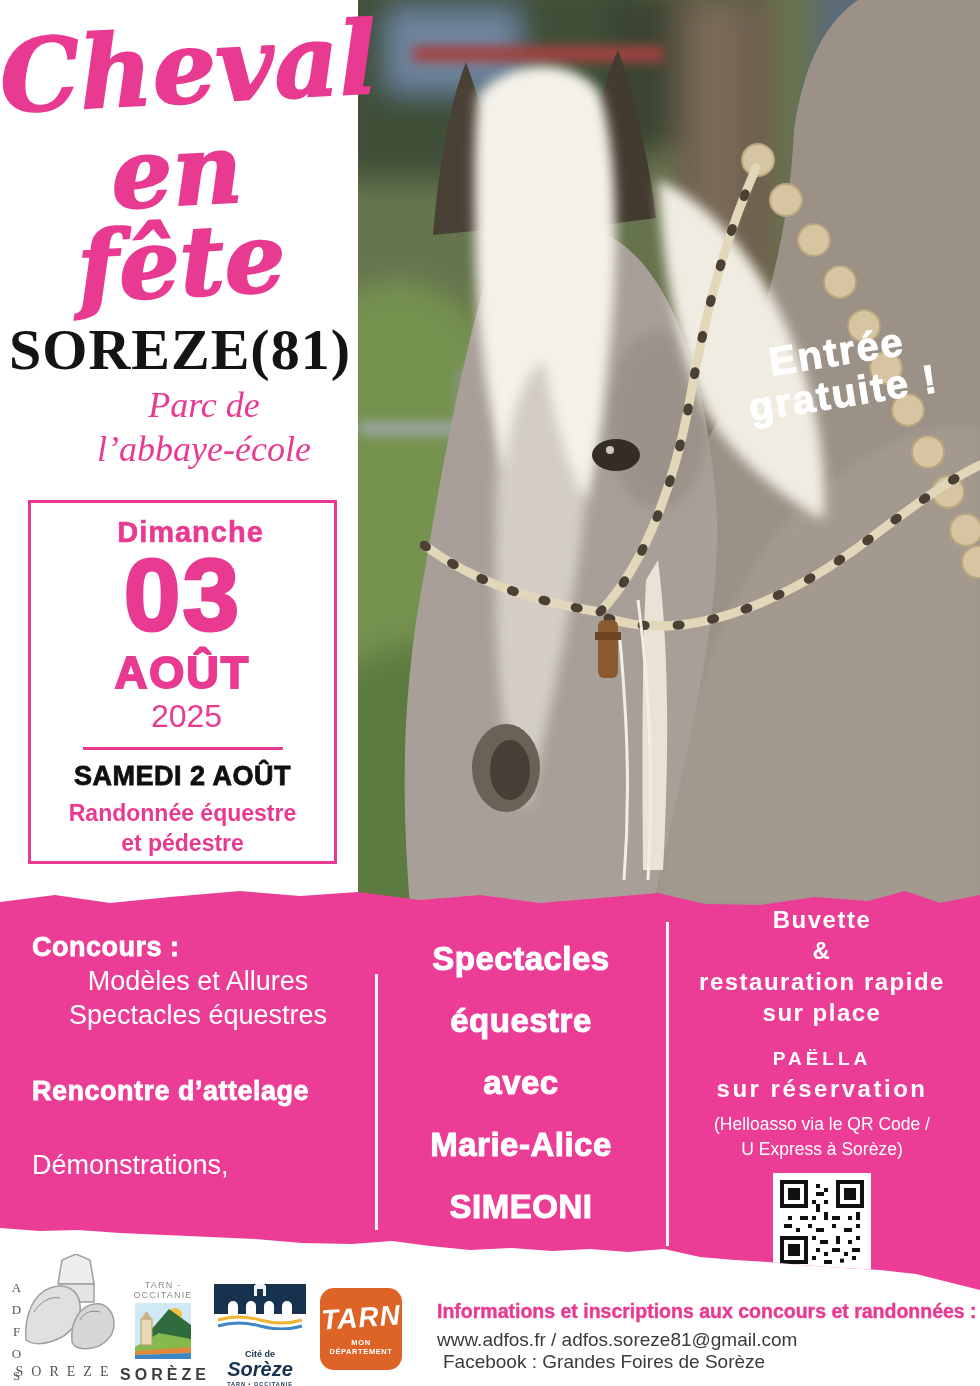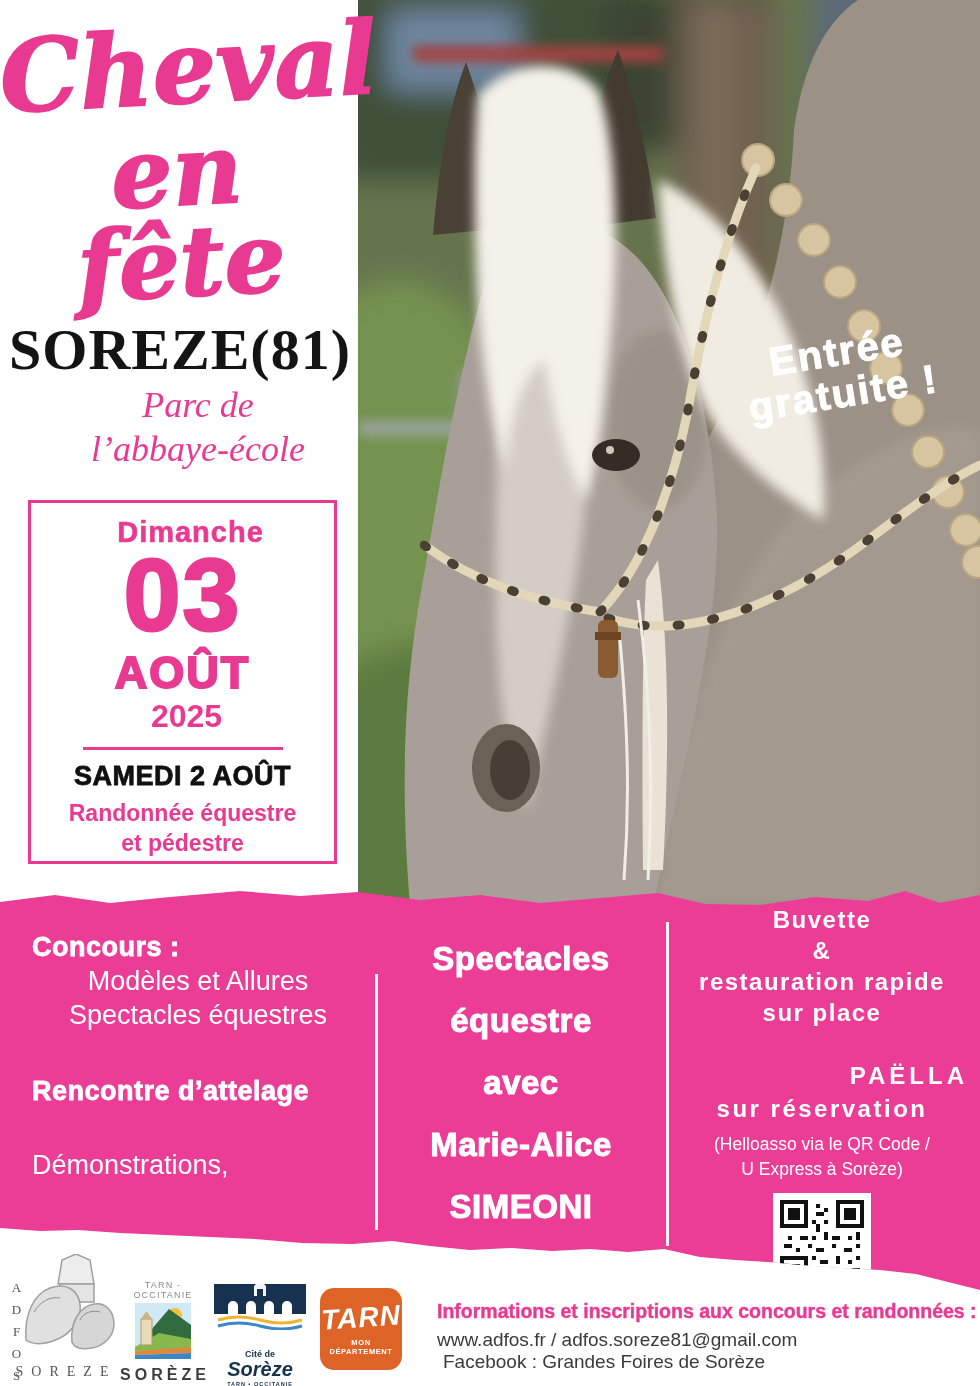--- a/index.html
+++ b/index.html
@@ -23,29 +23,29 @@
       letter-spacing:2px;-webkit-text-stroke:1px #fff;}
 
   
   .title{position:absolute;left:0;top:18px;width:358px;text-align:center;color:var(--pink);
          font-family:"DejaVu Serif",serif;font-style:italic;font-weight:bold;z-index:2;}
   .title .l1{display:block;font-size:100px;line-height:1.0;transform:rotate(-3deg);-webkit-text-stroke:2px var(--pink);}
   .title .l2{display:block;font-size:96px;line-height:0.95;transform:rotate(-3deg);margin-top:8px;-webkit-text-stroke:2px var(--pink);}
 
   .city{position:absolute;left:0;top:316px;width:360px;text-align:center;z-index:2;
         font-family:"Liberation Serif",serif;font-weight:bold;font-size:58px;color:#141414;letter-spacing:1px;}
-  .venue{position:absolute;left:8px;top:384px;width:360px;text-align:center;z-index:2;
+  .venue{position:absolute;left:14px;top:384px;width:360px;text-align:center;z-index:2;
         font-family:"Liberation Serif",serif;font-style:italic;font-size:36px;line-height:1.22;color:var(--pink);padding-left:20px;}
 
   .date-box{position:absolute;left:28px;top:500px;width:309px;height:364px;border:3px solid var(--pink);
         background:#fff;text-align:center;z-index:2;}
   .d-day{margin-top:13px;font-size:29px;font-weight:bold;color:var(--pink);letter-spacing:1px;margin-left:16px;-webkit-text-stroke:0.6px var(--pink);}
   .d-num{font-size:102px;line-height:0.92;font-weight:bold;color:var(--pink);-webkit-text-stroke:3px var(--pink);letter-spacing:2px;}
   .d-month{font-size:45px;line-height:1.05;font-weight:bold;color:var(--pink);-webkit-text-stroke:2px var(--pink);letter-spacing:2px;margin-top:6px;}
-  .d-year{font-size:32px;font-weight:bold;color:var(--pink);margin-top:2px;margin-left:8px;}
+  .d-year{font-size:32px;font-weight:normal;color:var(--pink);margin-top:2px;margin-left:8px;}
   .d-rule{width:200px;height:3px;background:var(--pink);margin:12px auto 11px;}
   .d-sat{font-size:27px;font-weight:bold;color:#101010;-webkit-text-stroke:0.8px #101010;letter-spacing:0.5px;}
   .d-ev{font-size:23px;font-weight:bold;color:var(--pink);line-height:1.3;margin-top:7px;}
 
   
   .band{position:absolute;left:0;top:878px;width:980px;height:415px;background:var(--band);color:#fff;z-index:3;
     clip-path:polygon(0px 24px,55px 17px,110px 25px,170px 19px,240px 13px,300px 18px,358px 14px,420px 22px,
       480px 17px,540px 25px,600px 20px,658px 15px,705px 26px,760px 27px,815px 19px,868px 23px,905px 13px,
       940px 25px,980px 17px,980px 412px,952px 405px,916px 396px,880px 392px,842px 390px,802px 387px,
       768px 384px,735px 382px,700px 379px,664px 371px,628px 374px,590px 371px,552px 373px,512px 370px,
@@ -59,21 +59,21 @@
   .b-h{font-weight:bold;-webkit-text-stroke:0.8px #fff;letter-spacing:0.5px;}
   .b-center{text-align:center;}
   .b-gap1{margin-top:42px;}
   .b-gap2{margin-top:40px;}
 
   .b-col2{position:absolute;left:388px;top:50px;width:266px;text-align:center;
           font-size:33px;line-height:62px;font-weight:bold;-webkit-text-stroke:1px #fff;letter-spacing:0.5px;}
 
   .b-col3{position:absolute;left:676px;top:26px;width:292px;text-align:center;}
   .b3-main{font-size:24px;line-height:31px;font-weight:bold;letter-spacing:1.5px;}
-  .b3-paella{font-size:24px;font-weight:bold;letter-spacing:4px;margin-top:34px;text-align:right;}
+  .b3-paella{font-size:19px;font-weight:bold;letter-spacing:4px;margin-top:20px;}
   .b3-resa{font-size:24px;font-weight:bold;letter-spacing:2.5px;margin-top:5px;}
   .b3-note{font-size:17.5px;line-height:25px;margin-top:9px;font-weight:normal;}
   .qr-tile{width:98px;height:98px;background:#fff;margin:11px auto 0;padding:7px;}
   .qr-tile svg{display:block;width:84px;height:84px;}
 
   
   .footer{position:absolute;left:0;top:1240px;width:980px;height:146px;z-index:2;}
   .adfos{position:absolute;left:6px;top:14px;width:112px;height:128px;}
   .adfos svg{position:absolute;left:14px;top:0;}
   .adfos-v{position:absolute;left:2px;top:26px;writing-mode:vertical-lr;text-orientation:upright;

